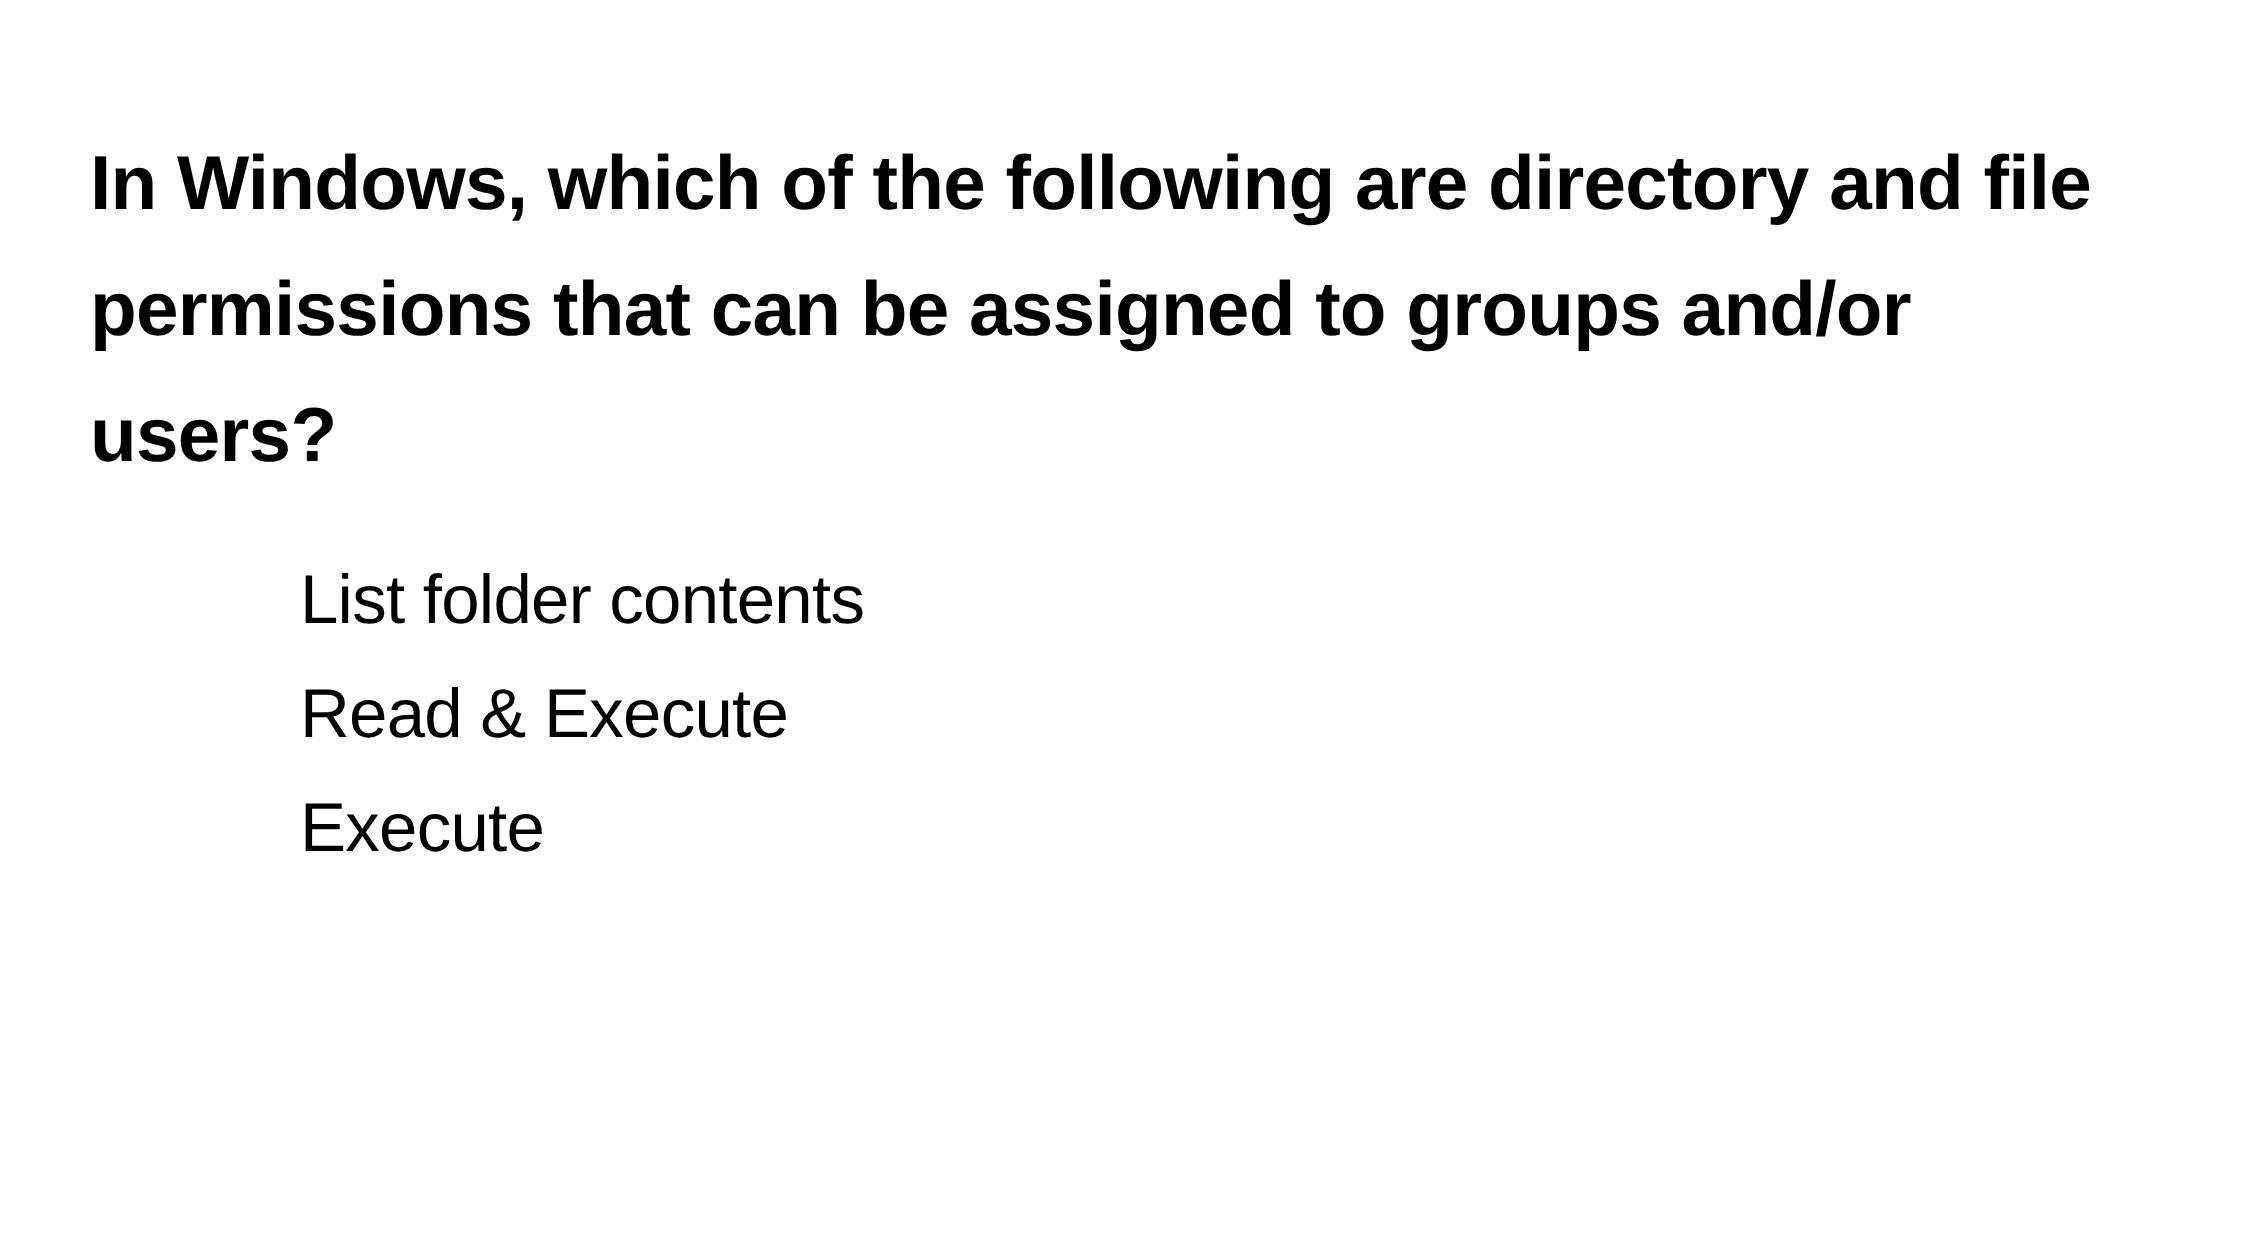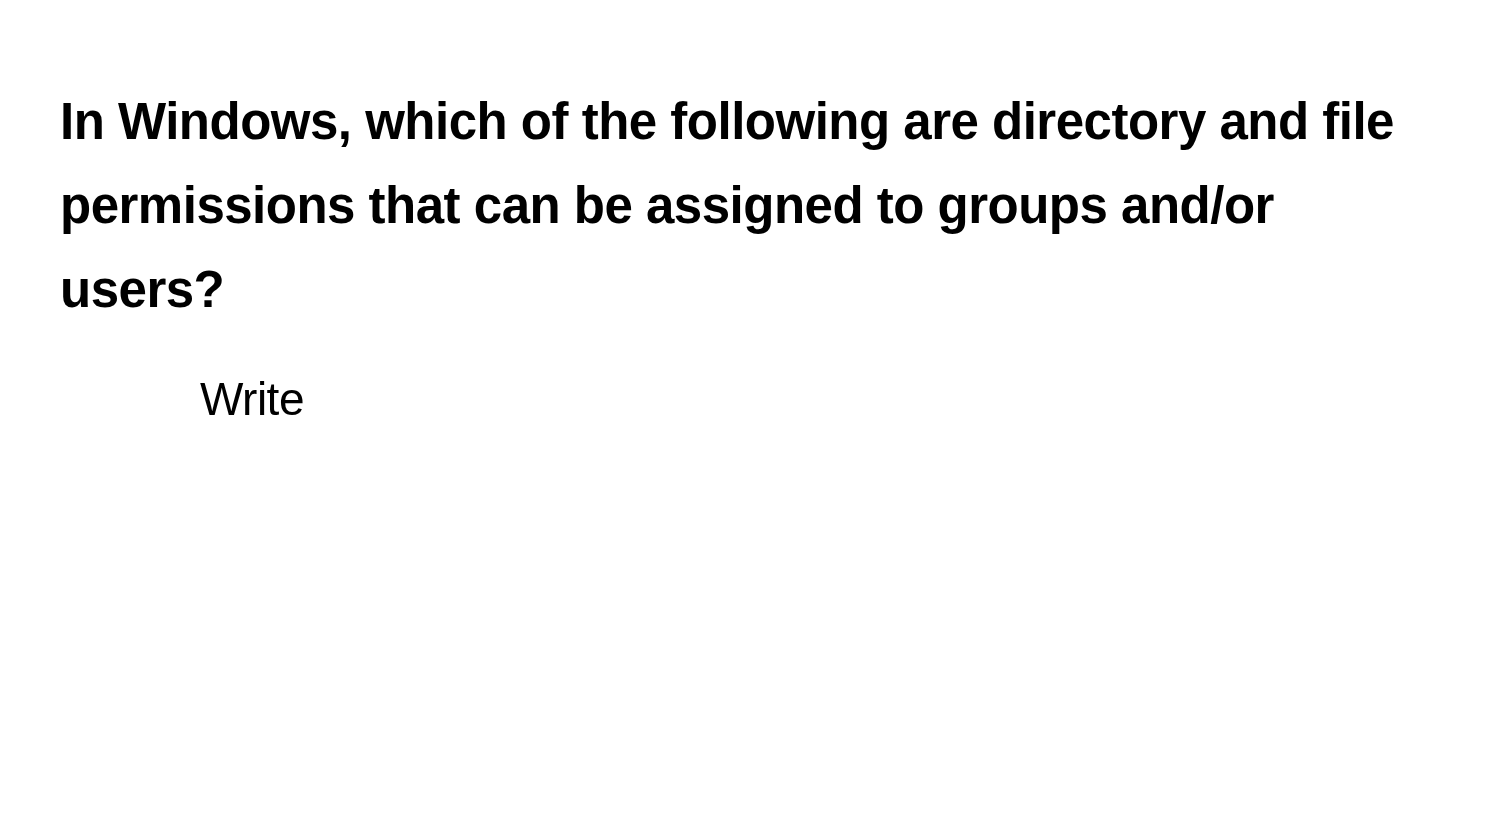--- a/index.html
+++ b/index.html
@@ -31,14 +31,16 @@
       font-weight: 400;
       letter-spacing: -0.5px;
     }
   </style>
 </head>
 <body>
 
 <div class="question-text">In Windows, which of the following are directory and file permissions that can be assigned to groups and/or users?</div>
 
 <div class="options-list">
-  <div class="option-item">Write</div>
+  <div class="option-item">List folder contents</div>
+  <div class="option-item">Read &amp; Execute</div>
+  <div class="option-item">Execute</div>
 </div>
 
 </body></html>

